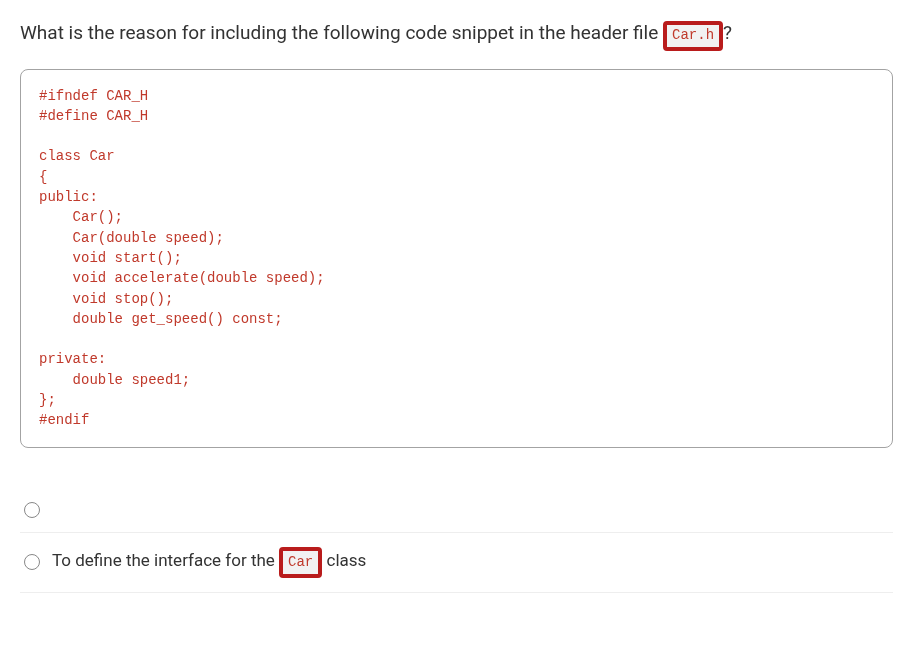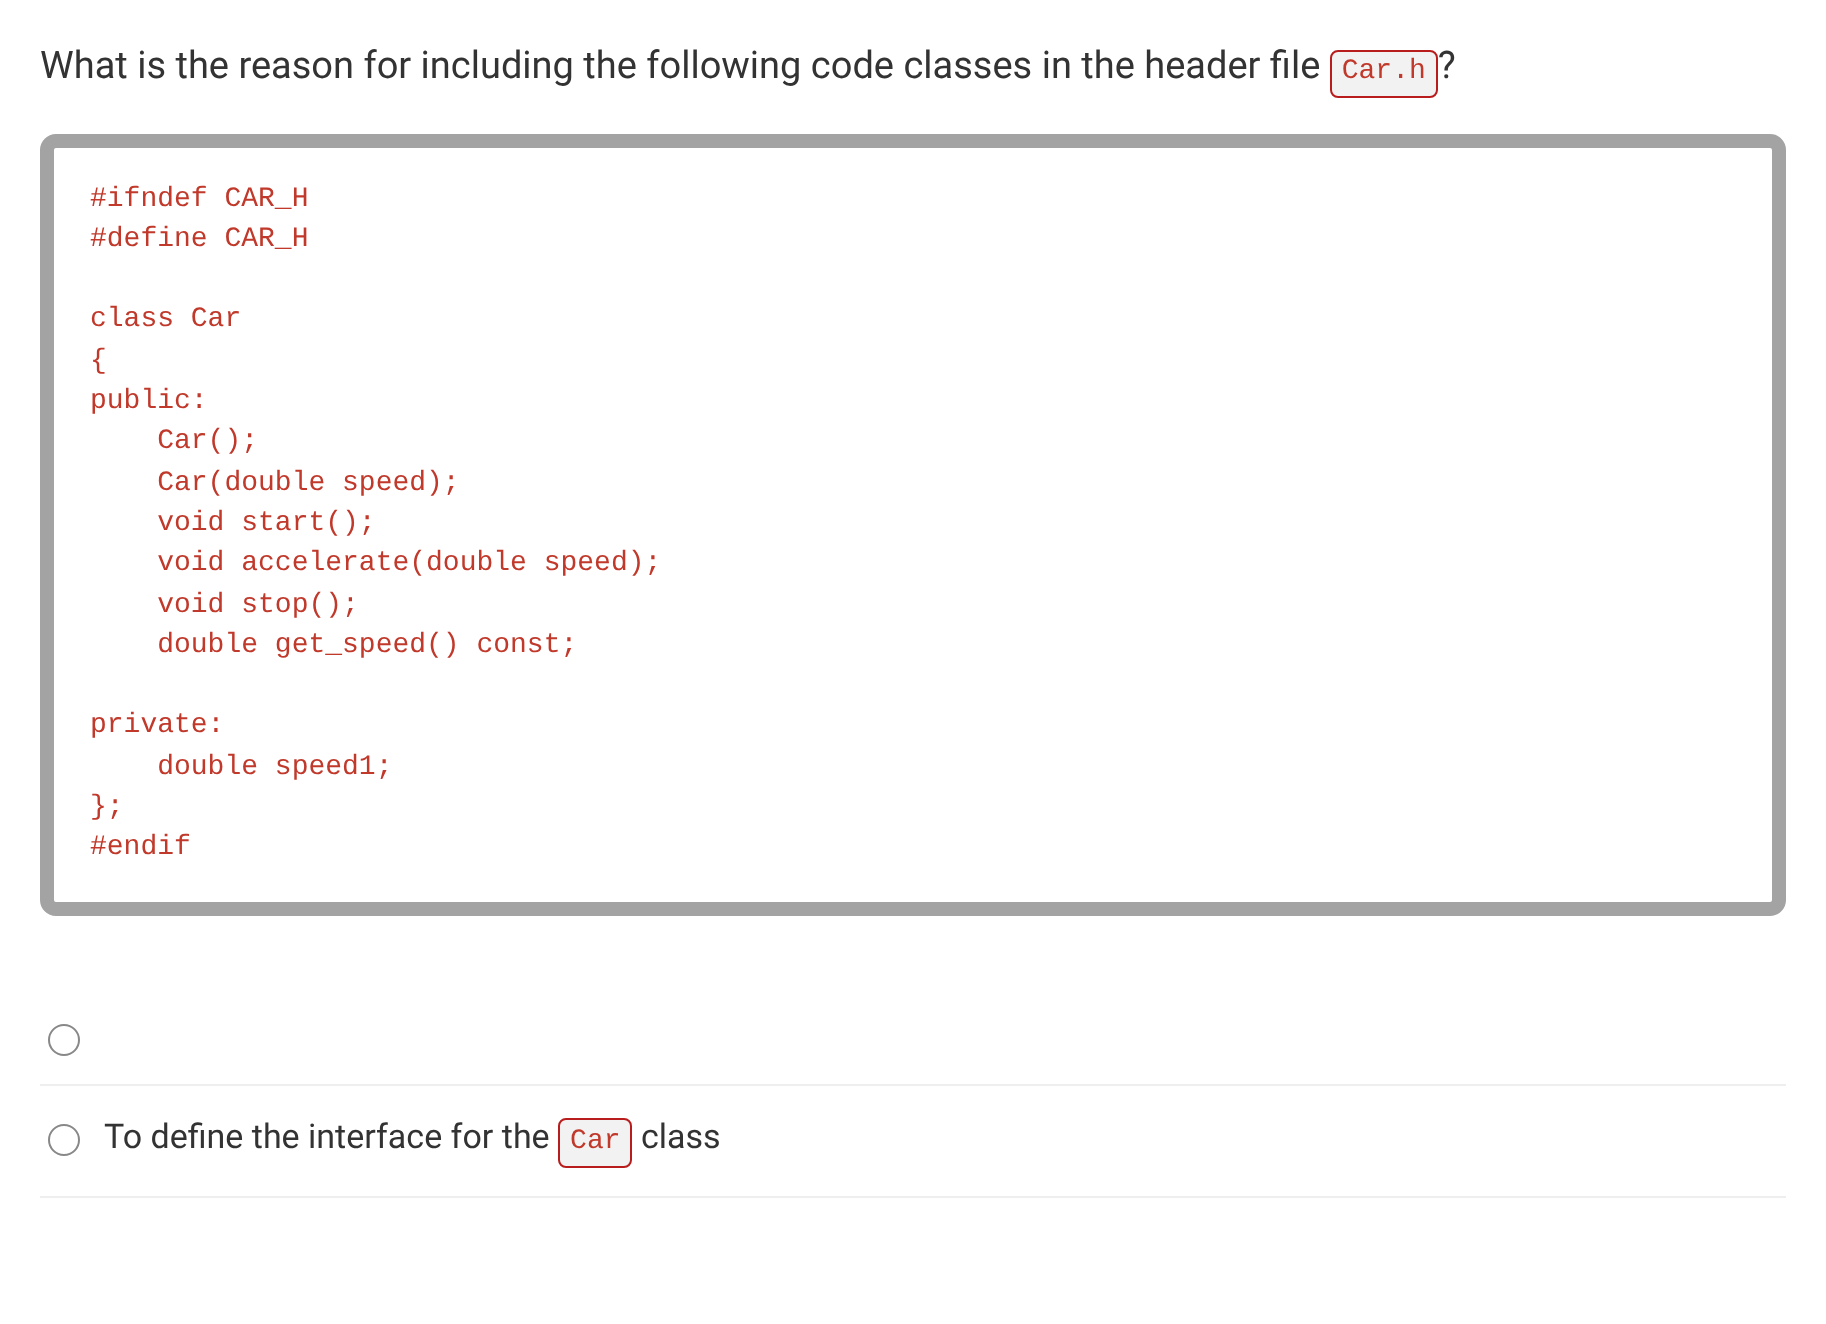--- a/index.html
+++ b/index.html
@@ -15,29 +15,29 @@
     font-size: 19px;
     color: #333;
     margin-bottom: 18px;
     line-height: 1.4;
   }
   .code-inline {
     font-family: "Consolas", "Monaco", "Courier New", monospace;
     font-size: 14px;
     color: #c0392b;
     background: #f2f2f2;
-    border: 1px solid #b91c1c;
+    border: 4px solid #b91c1c;
     border-radius: 4px;
     padding: 1px 5px;
     display: inline-block;
     vertical-align: baseline;
     text-align: right;
   }
   .code-block {
-    border: 7px solid #a3a3a3;
+    border: 1px solid #a3a3a3;
     border-radius: 8px;
     padding: 16px 18px;
     font-family: "Consolas", "Monaco", "Courier New", monospace;
     font-size: 14px;
     color: #c0392b;
     white-space: pre;
     line-height: 1.45;
     margin-bottom: 40px;
     background: #fff;
   }
@@ -66,21 +66,21 @@
     background: #fff;
   }
   .option-label {
     line-height: 1.5;
   }
 </style>
 </head>
 <body>
 
 <div class="question-text">
-  <span>What is the reason for including the following code classes in the header file </span><span class="code-inline">Car.h</span><span>?</span>
+  <span>What is the reason for including the following code snippet in the header file </span><span class="code-inline">Car.h</span><span>?</span>
 </div>
 
 <div class="code-block">#ifndef CAR_H
 #define CAR_H
 
 class Car
 {
 public:
     Car();
     Car(double speed);

